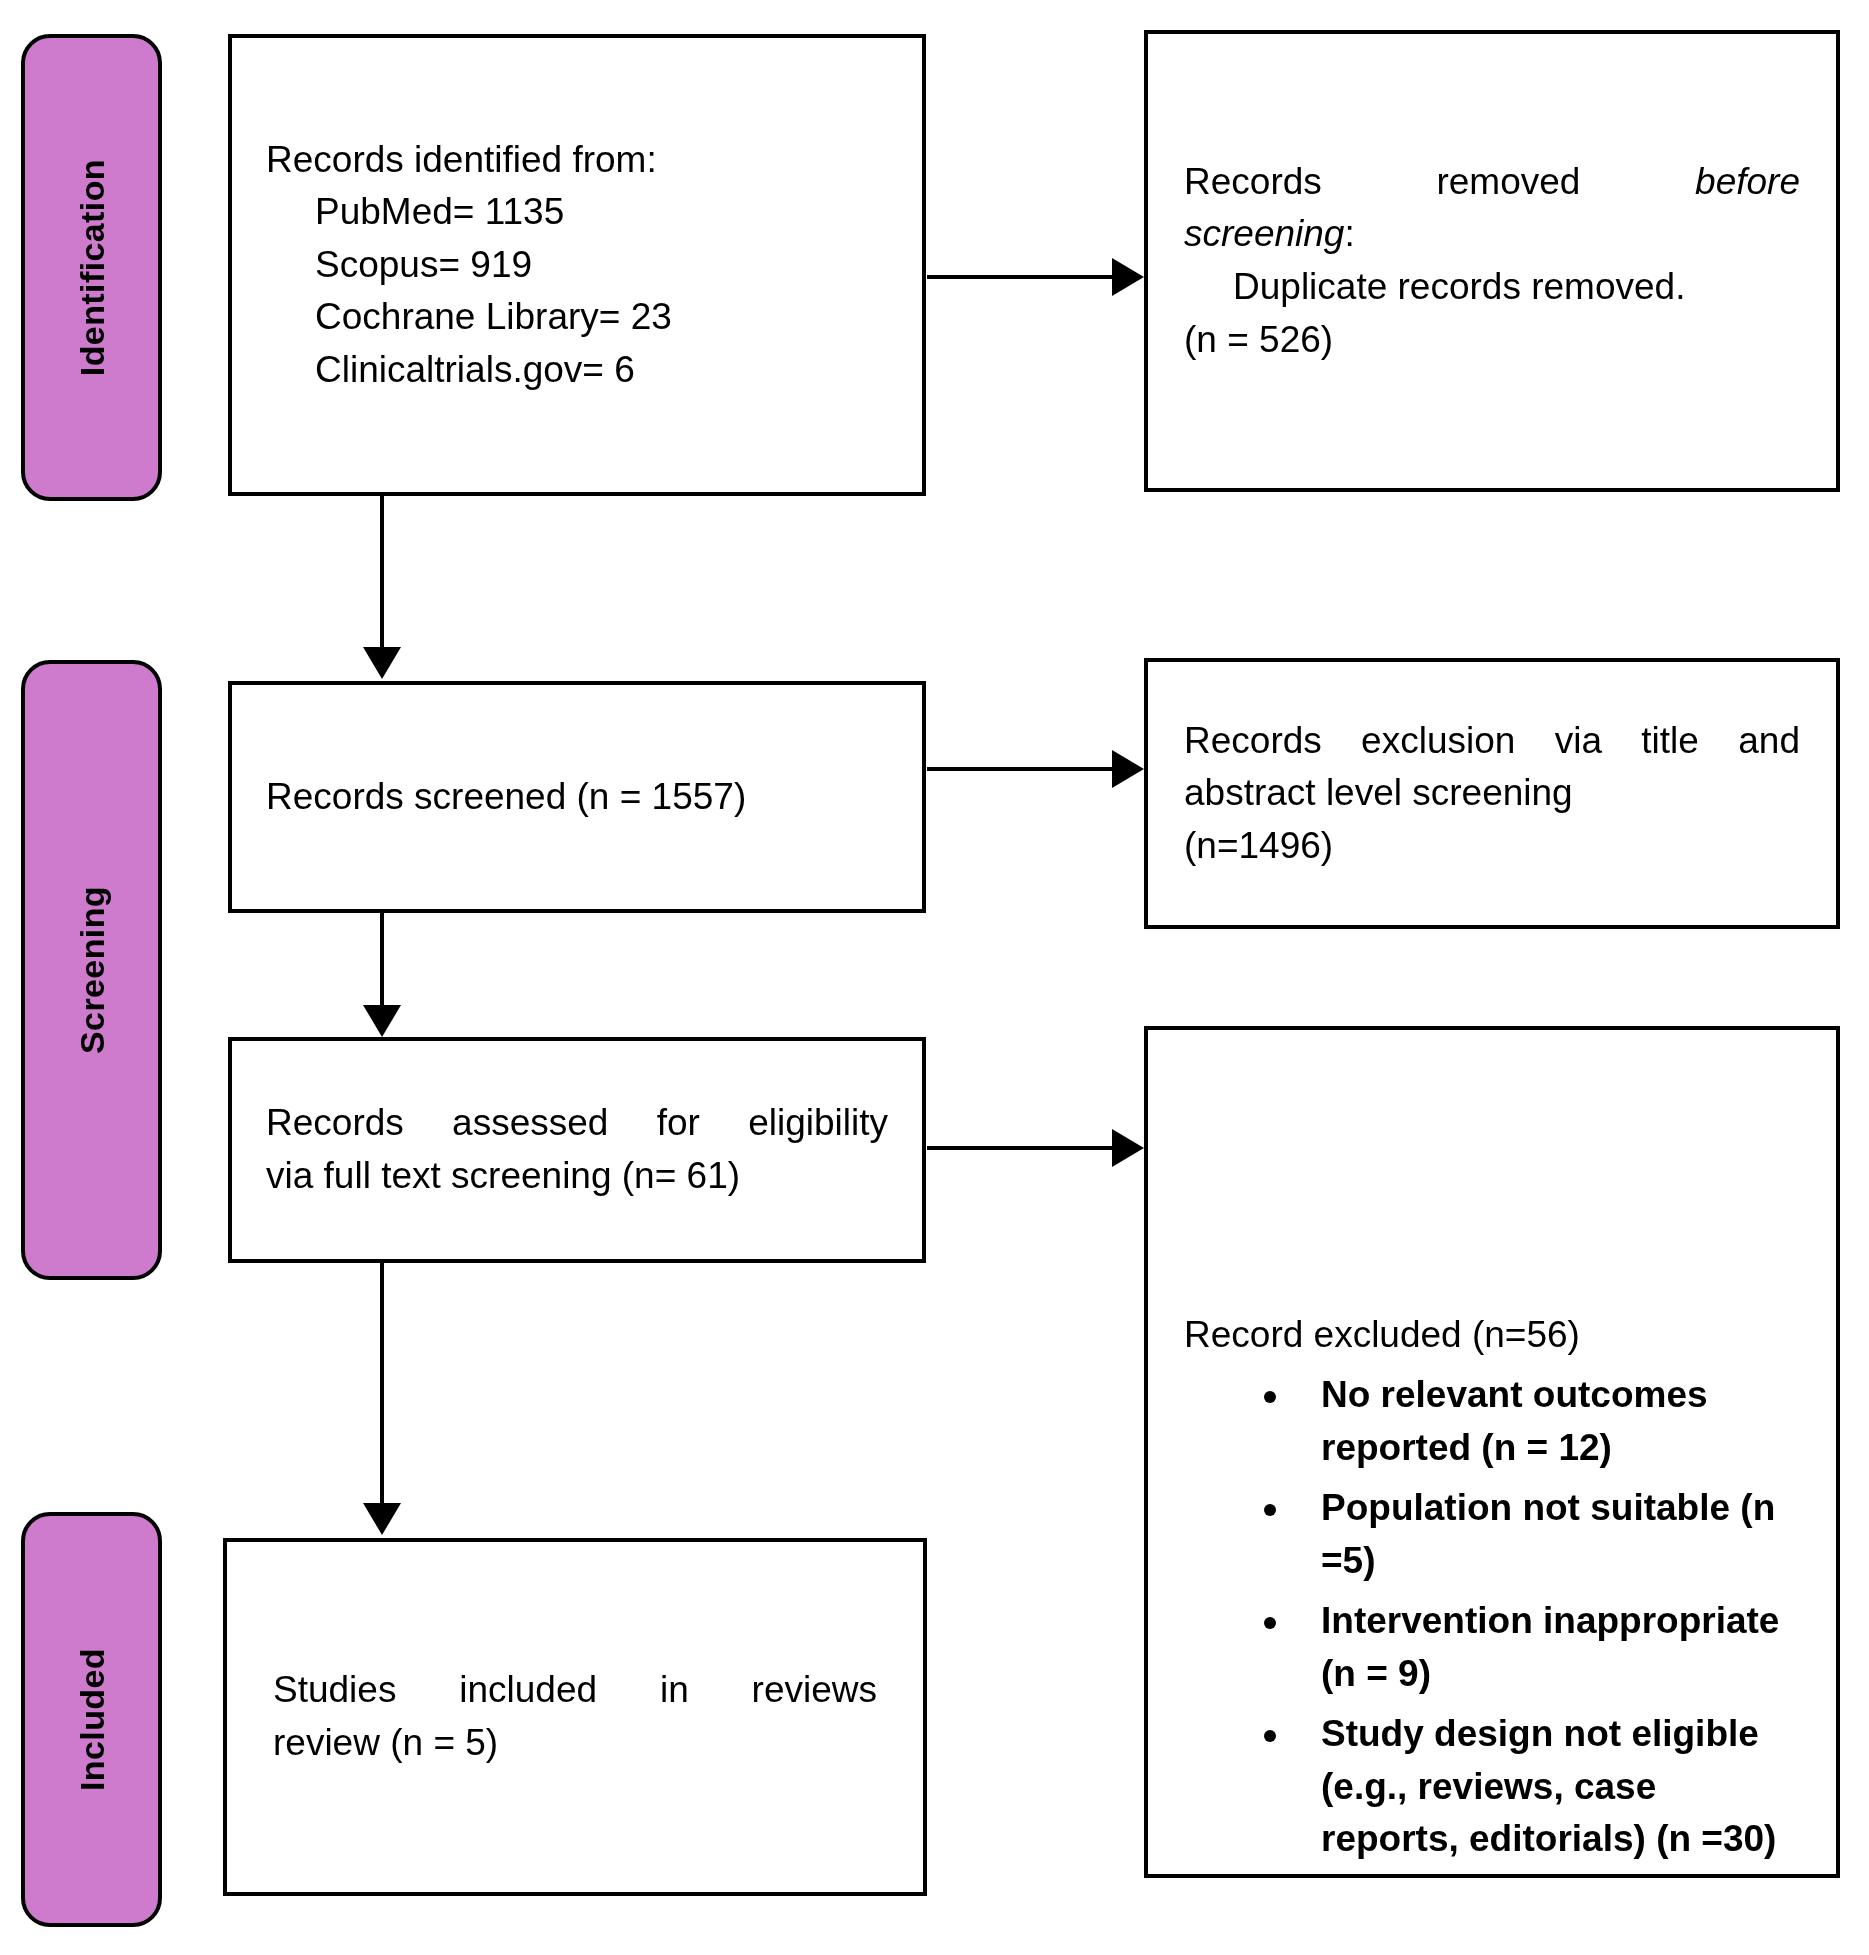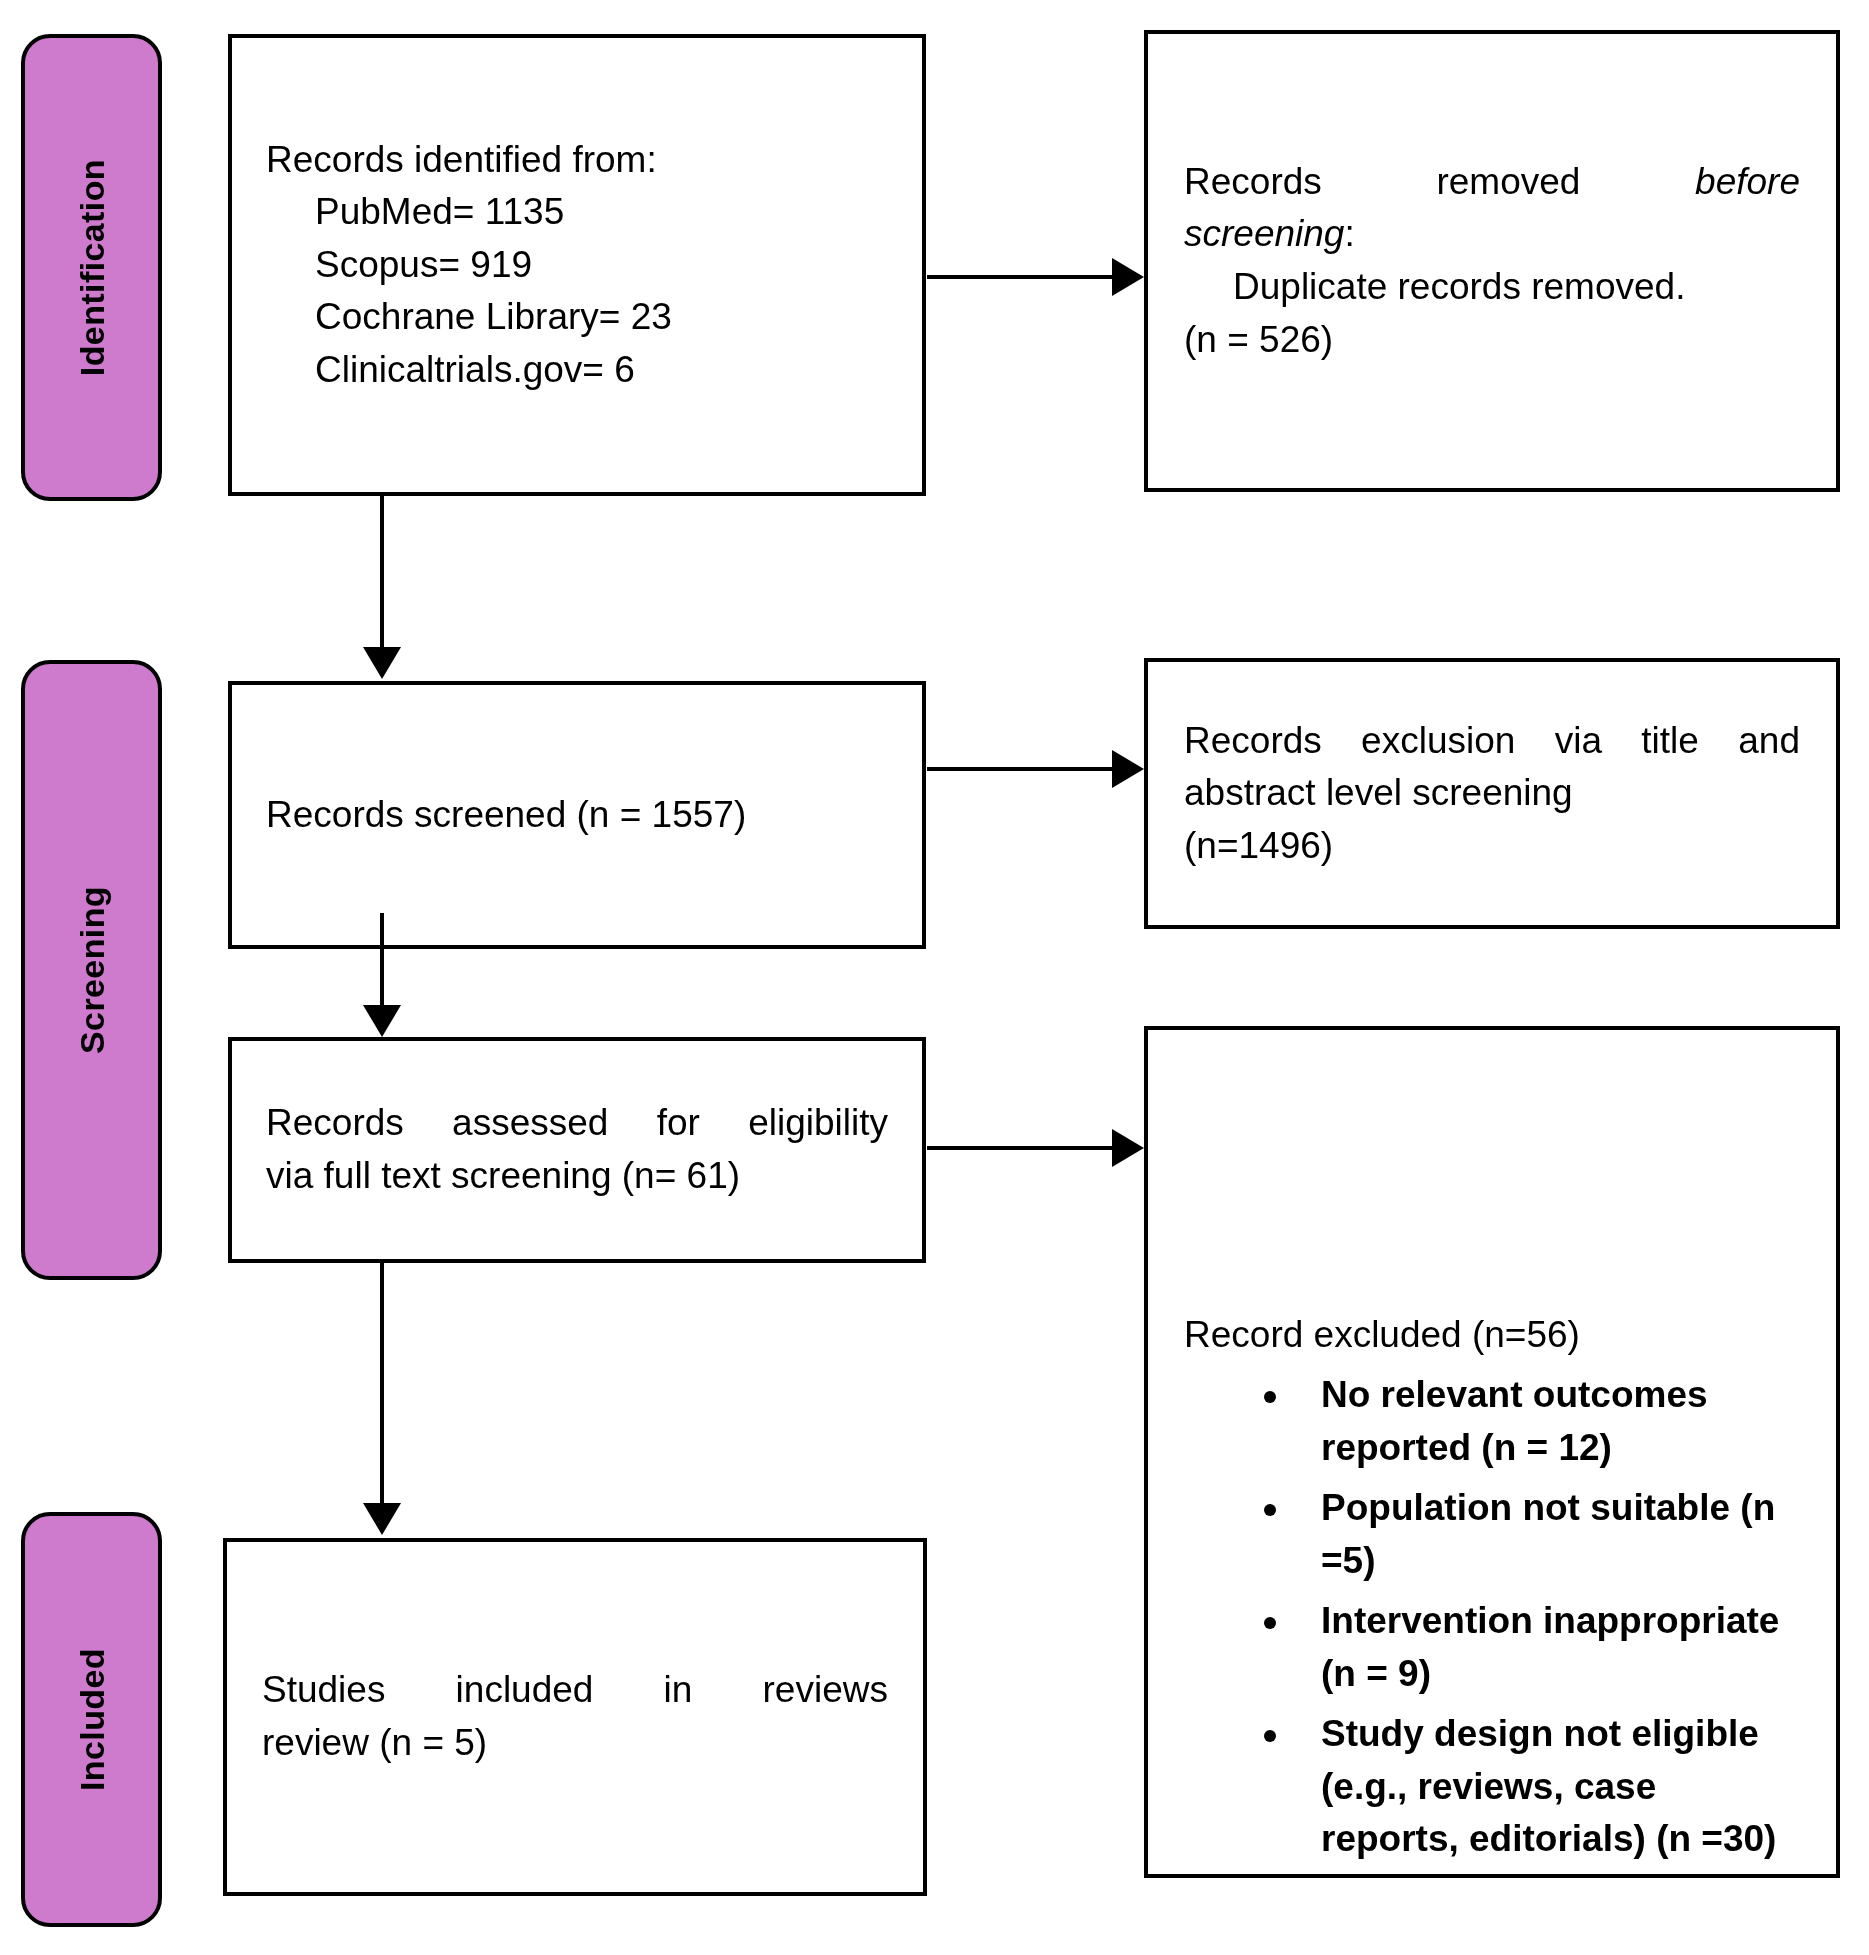--- a/index.html
+++ b/index.html
@@ -147,21 +147,21 @@
         <span class="ital">before</span>
       </div>
       <div>
         <span class="ital">screening</span><span>:</span>
       </div>
       <div class="indent-1">Duplicate records removed.</div>
       <div>(n = 526)</div>
     </div>
   </div>
 
-  <div class="flow-box" style="left:228px; top:681px; width:698px; height:268px; padding:0 34px;">
+  <div class="flow-box" style="left:228px; top:681px; width:698px; height:232px; padding:0 34px;">
     <div class="box-text">Records screened (n = 1557)</div>
   </div>
 
   <div class="flow-box" style="left:1144px; top:658px; width:696px; height:271px; padding:0 36px;">
     <div class="box-text">
       <div class="line" style="display:flex; justify-content:space-between;">
         <span>Records</span>
         <span>exclusion</span>
         <span>via</span>
         <span>title</span>
@@ -201,21 +201,21 @@
           <span>Intervention inappropriate (n = 9)</span>
         </li>
         <li>
           <span class="bullet-dot"></span>
           <span>Study design not eligible (e.g., reviews, case reports, editorials) (n =30)</span>
         </li>
       </ul>
     </div>
   </div>
 
-  <div class="flow-box" style="left:223px; top:1538px; width:704px; height:358px; padding:0 35px;">
+  <div class="flow-box" style="left:223px; top:1538px; width:704px; height:358px; padding:0 46px;">
     <div class="box-text">
       <div class="line" style="display:flex; justify-content:space-between;">
         <span>Studies</span>
         <span>included</span>
         <span>in</span>
         <span>reviews</span>
       </div>
       <div>review (n = 5)</div>
     </div>
   </div>

